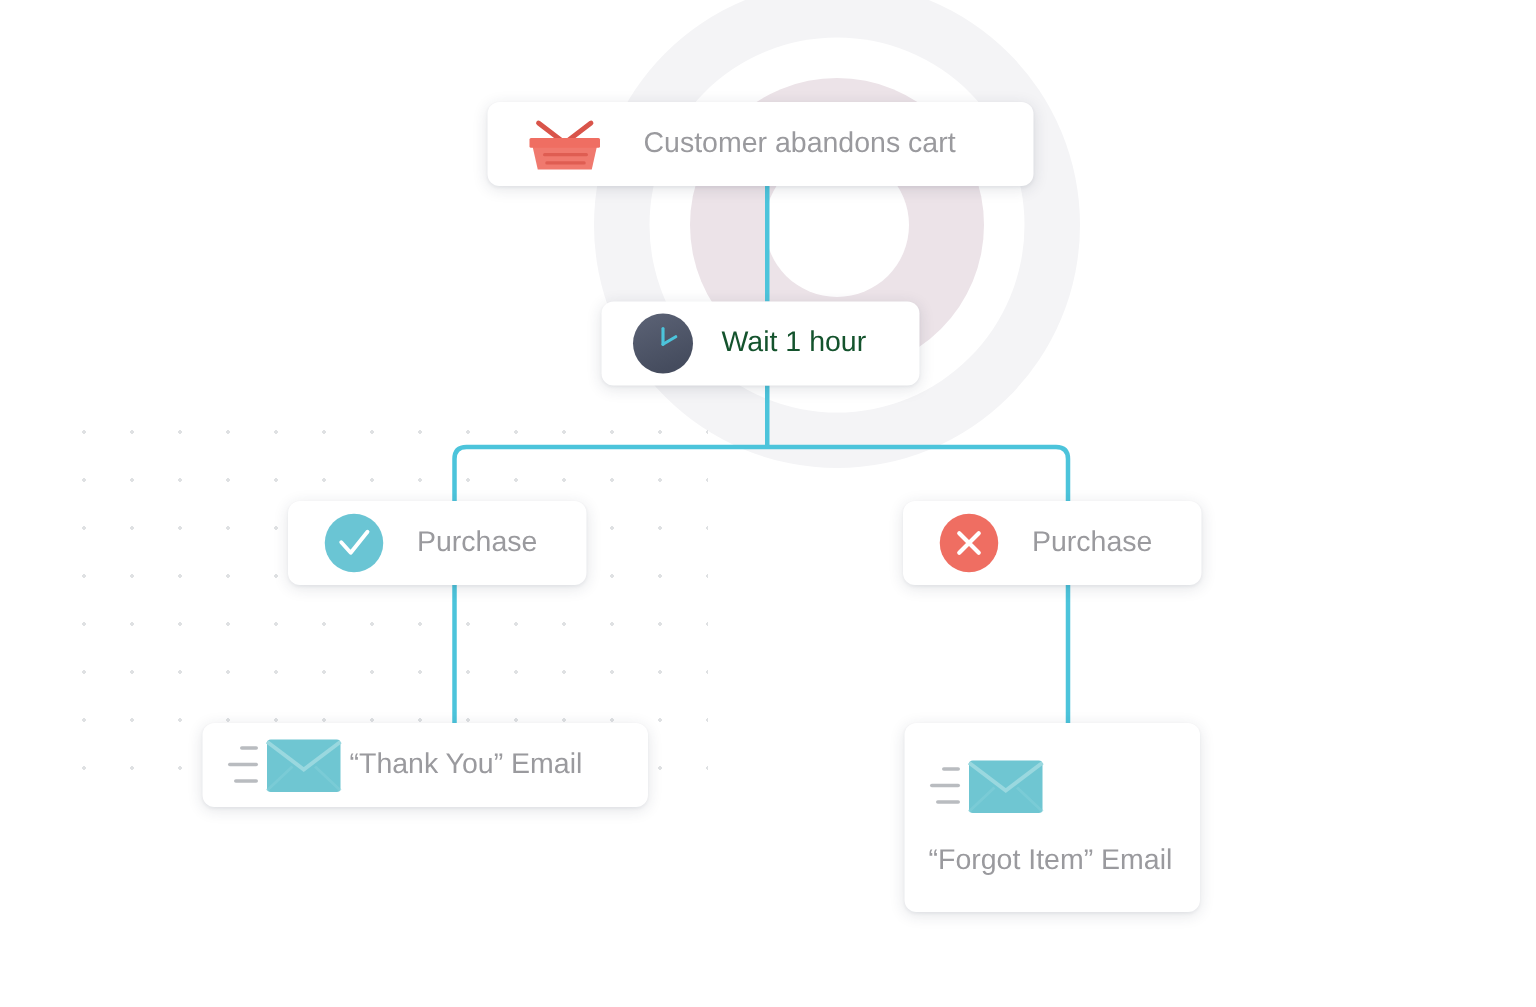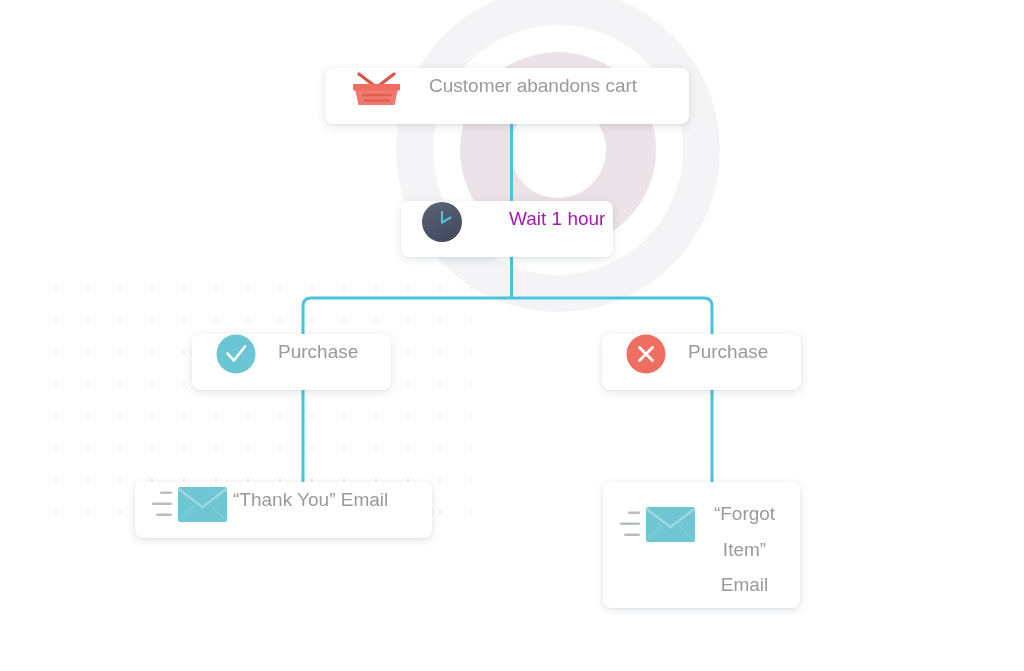--- a/index.html
+++ b/index.html
@@ -80,33 +80,32 @@
   }
 
   
   .node {
     position: absolute;
     background: #ffffff;
     border-radius: 8px;
     box-shadow: 0 2px 10px rgba(40, 50, 70, 0.13),
                 0 1px 2px rgba(40, 50, 70, 0.05);
     display: flex;
-    align-items: flex-start;
+    align-items: center;
     box-sizing: border-box;
   }
 
   .node-label {
     color: #9a9a9e;
     font-size: 19px;
     line-height: 1.85;
     white-space: nowrap;
   }
   .node-label.accent {
-    color: #a21caf;
-    margin-left: 28px;
+    color: #14532d;
   }
   .node-label.wrap {
     white-space: normal;
     text-align: center;
   }
 
   .node-icon {
     display: flex;
     align-items: center;
     justify-content: center;
@@ -165,20 +164,21 @@
 
   
   #node-forgot {
     left: 603px;
     top: 482px;
     width: 197px;
     height: 126px;
     padding: 14px 18px 14px 16px;
     gap: 10px;
     align-items: flex-start;
+    flex-direction: column;
   }
   #node-forgot .node-icon { margin-top: 6px; }
   #node-forgot .node-label {
     flex: 1;
     text-align: center;
     font-size: 19px;
     line-height: 1.88;
   }
 
   

